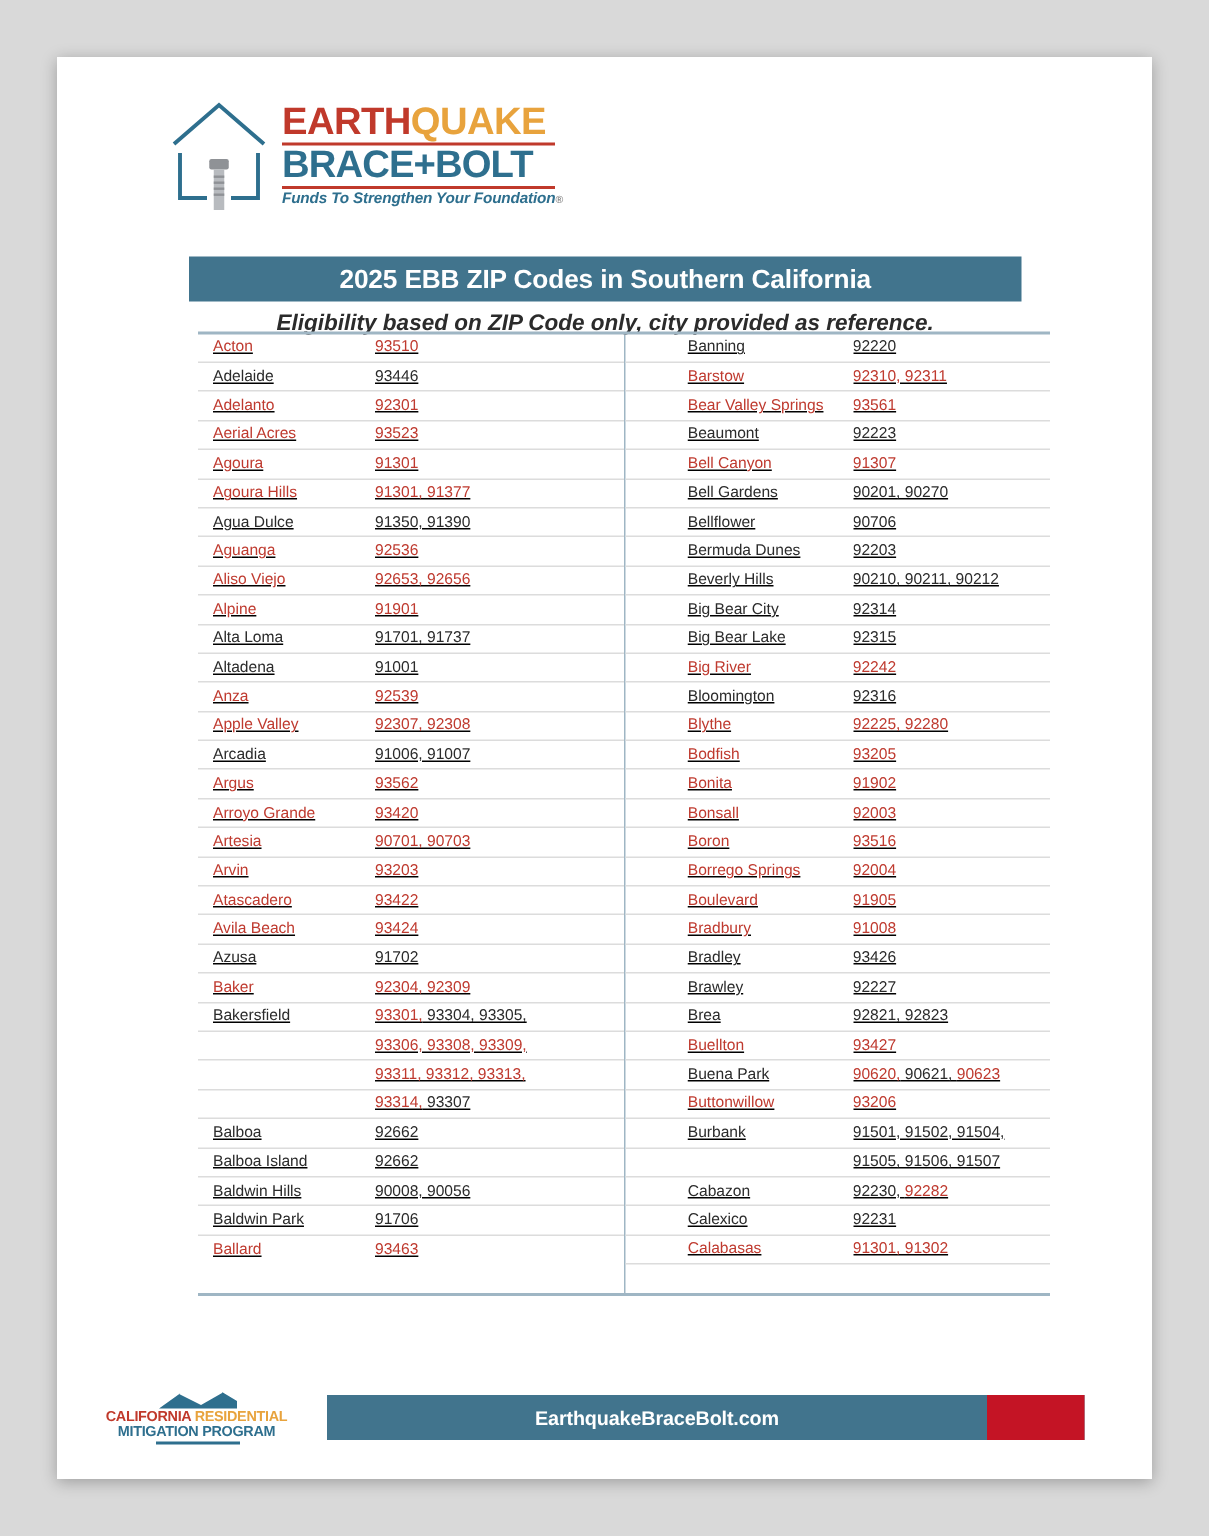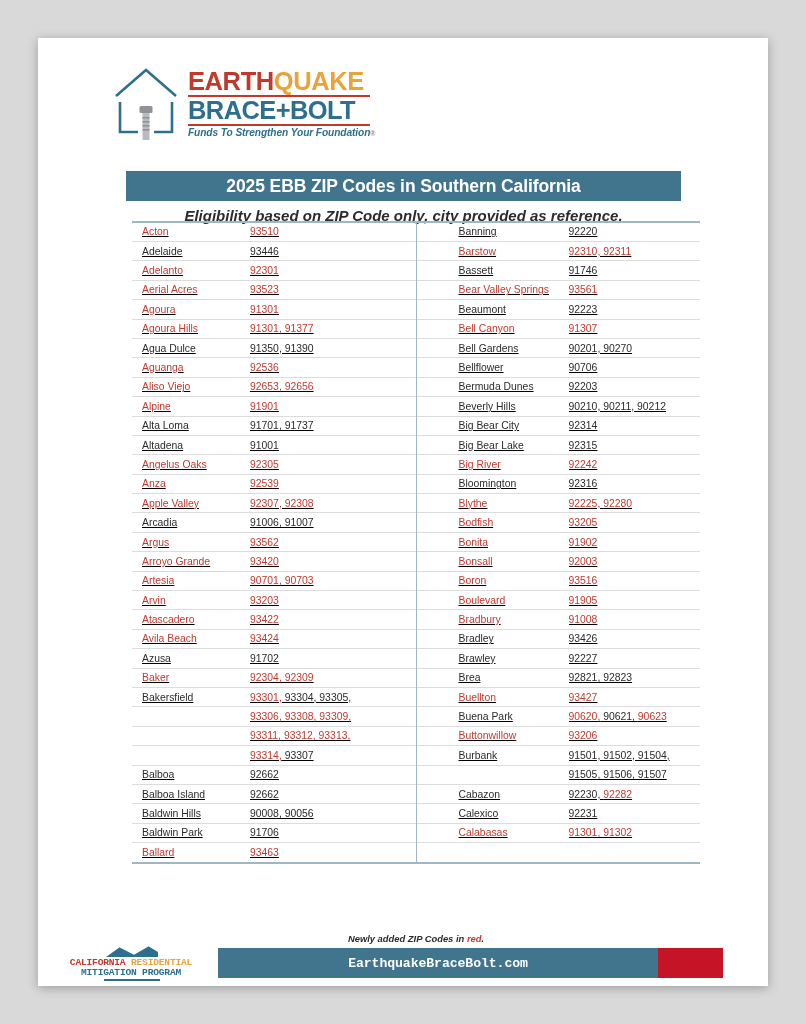--- a/index.html
+++ b/index.html
@@ -143,24 +143,23 @@
     font-style: italic;
     font-weight: bold;
     color: #2b2b2b;
   }
   .note .red { color: #bf3a2f; }
 
   
   .footer {
     position: absolute;
     left: 0;
-    bottom: 8px;
+    bottom: 26px;
     width: 730px;
     height: 30px;
-    font-family: Liberation Mono, monospace;
   }
   .crmp {
     position: absolute;
     left: 22px;
     top: -3px;
     width: 142px;
     height: 38px;
   }
   .crmp-roof { position: absolute; left: 44px; top: 0px; width: 56px; height: 13px; }
   .crmp-l1 {
@@ -285,24 +284,20 @@
           </div>
           <div class="row">
             <div class="cell-city">Alta Loma</div>
             <div class="cell-zip"><span>91701, 91737</span></div>
           </div>
           <div class="row">
             <div class="cell-city">Altadena</div>
             <div class="cell-zip"><span>91001</span></div>
           </div>
           <div class="row">
-            <div class="cell-city red">Angelus Oaks</div>
-            <div class="cell-zip"><span class="red">92305</span></div>
-          </div>
-          <div class="row">
             <div class="cell-city red">Anza</div>
             <div class="cell-zip"><span class="red">92539</span></div>
           </div>
           <div class="row">
             <div class="cell-city red">Apple Valley</div>
             <div class="cell-zip"><span class="red">92307, 92308</span></div>
           </div>
           <div class="row">
             <div class="cell-city">Arcadia</div>
             <div class="cell-zip"><span>91006, 91007</span></div>
@@ -379,24 +374,20 @@
       <div class="col right" id="col-right">
           <div class="row">
             <div class="cell-city">Banning</div>
             <div class="cell-zip"><span>92220</span></div>
           </div>
           <div class="row">
             <div class="cell-city red">Barstow</div>
             <div class="cell-zip"><span class="red">92310, 92311</span></div>
           </div>
           <div class="row">
-            <div class="cell-city">Bassett</div>
-            <div class="cell-zip"><span>91746</span></div>
-          </div>
-          <div class="row">
             <div class="cell-city red">Bear Valley Springs</div>
             <div class="cell-zip"><span class="red">93561</span></div>
           </div>
           <div class="row">
             <div class="cell-city">Beaumont</div>
             <div class="cell-zip"><span>92223</span></div>
           </div>
           <div class="row">
             <div class="cell-city red">Bell Canyon</div>
             <div class="cell-zip"><span class="red">91307</span></div>
@@ -445,20 +436,24 @@
             <div class="cell-city red">Bonita</div>
             <div class="cell-zip"><span class="red">91902</span></div>
           </div>
           <div class="row">
             <div class="cell-city red">Bonsall</div>
             <div class="cell-zip"><span class="red">92003</span></div>
           </div>
           <div class="row">
             <div class="cell-city red">Boron</div>
             <div class="cell-zip"><span class="red">93516</span></div>
+          </div>
+          <div class="row">
+            <div class="cell-city red">Borrego Springs</div>
+            <div class="cell-zip"><span class="red">92004</span></div>
           </div>
           <div class="row">
             <div class="cell-city red">Boulevard</div>
             <div class="cell-zip"><span class="red">91905</span></div>
           </div>
           <div class="row">
             <div class="cell-city red">Bradbury</div>
             <div class="cell-zip"><span class="red">91008</span></div>
           </div>
           <div class="row">

